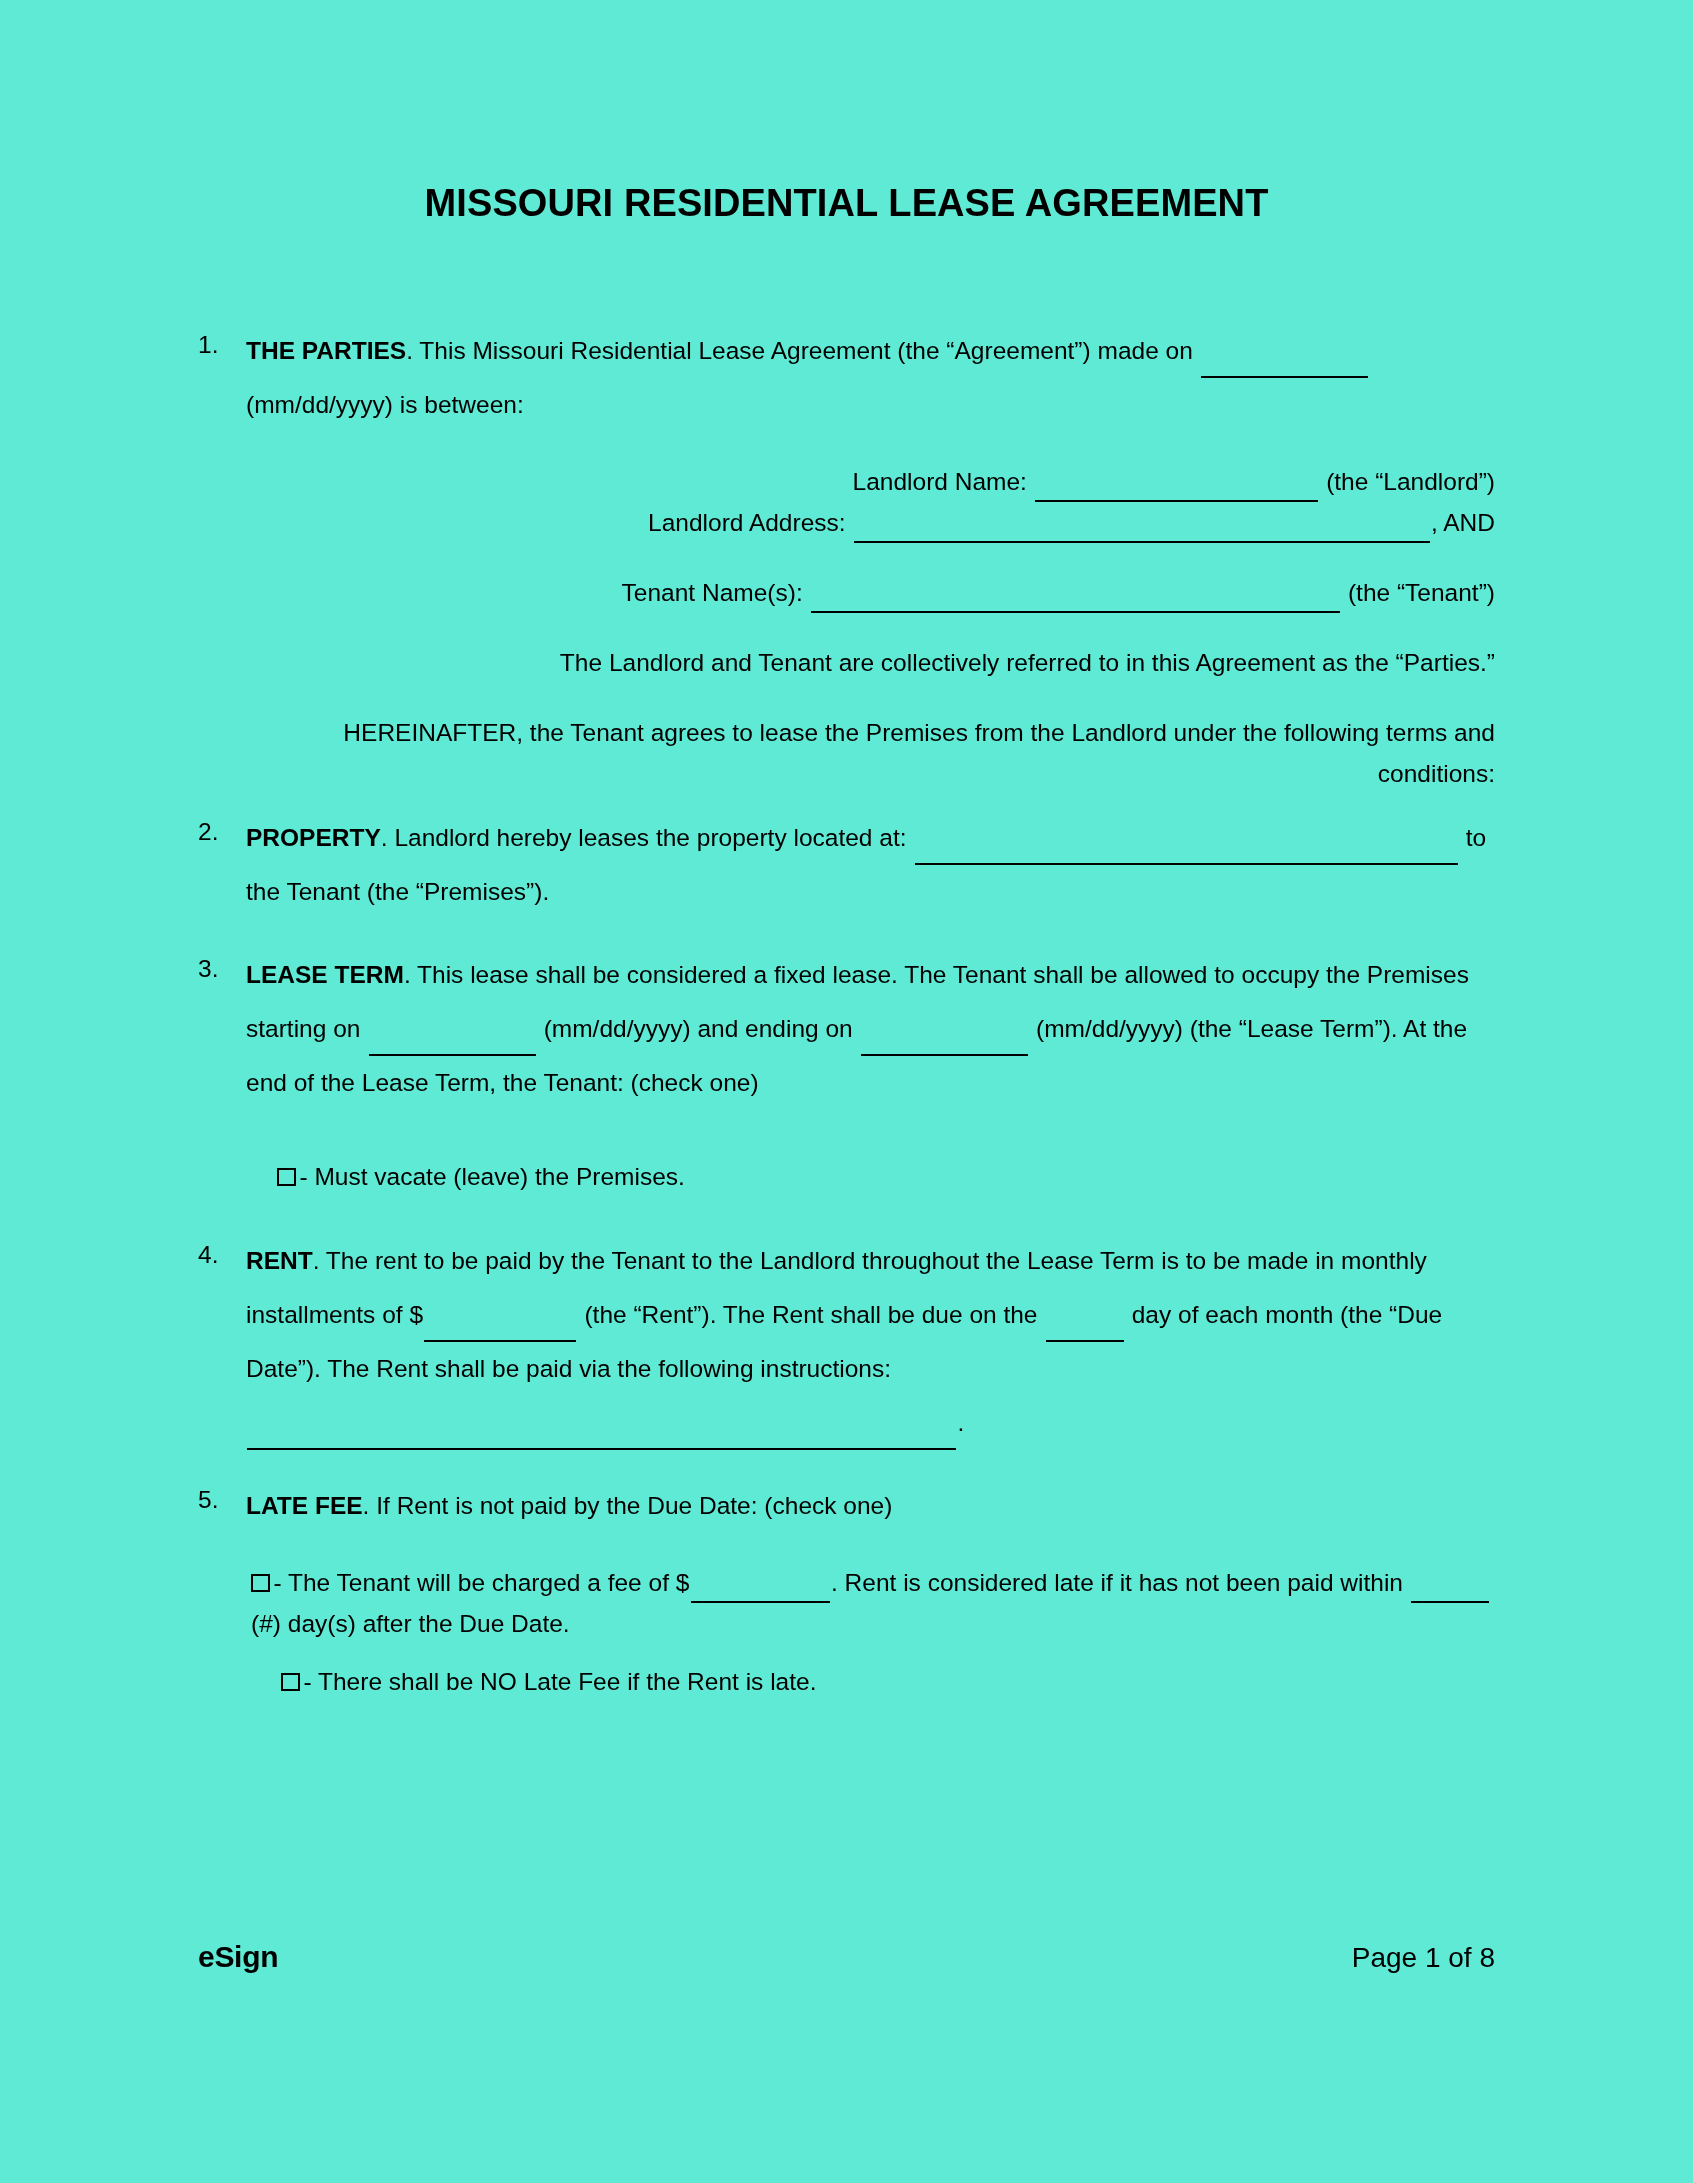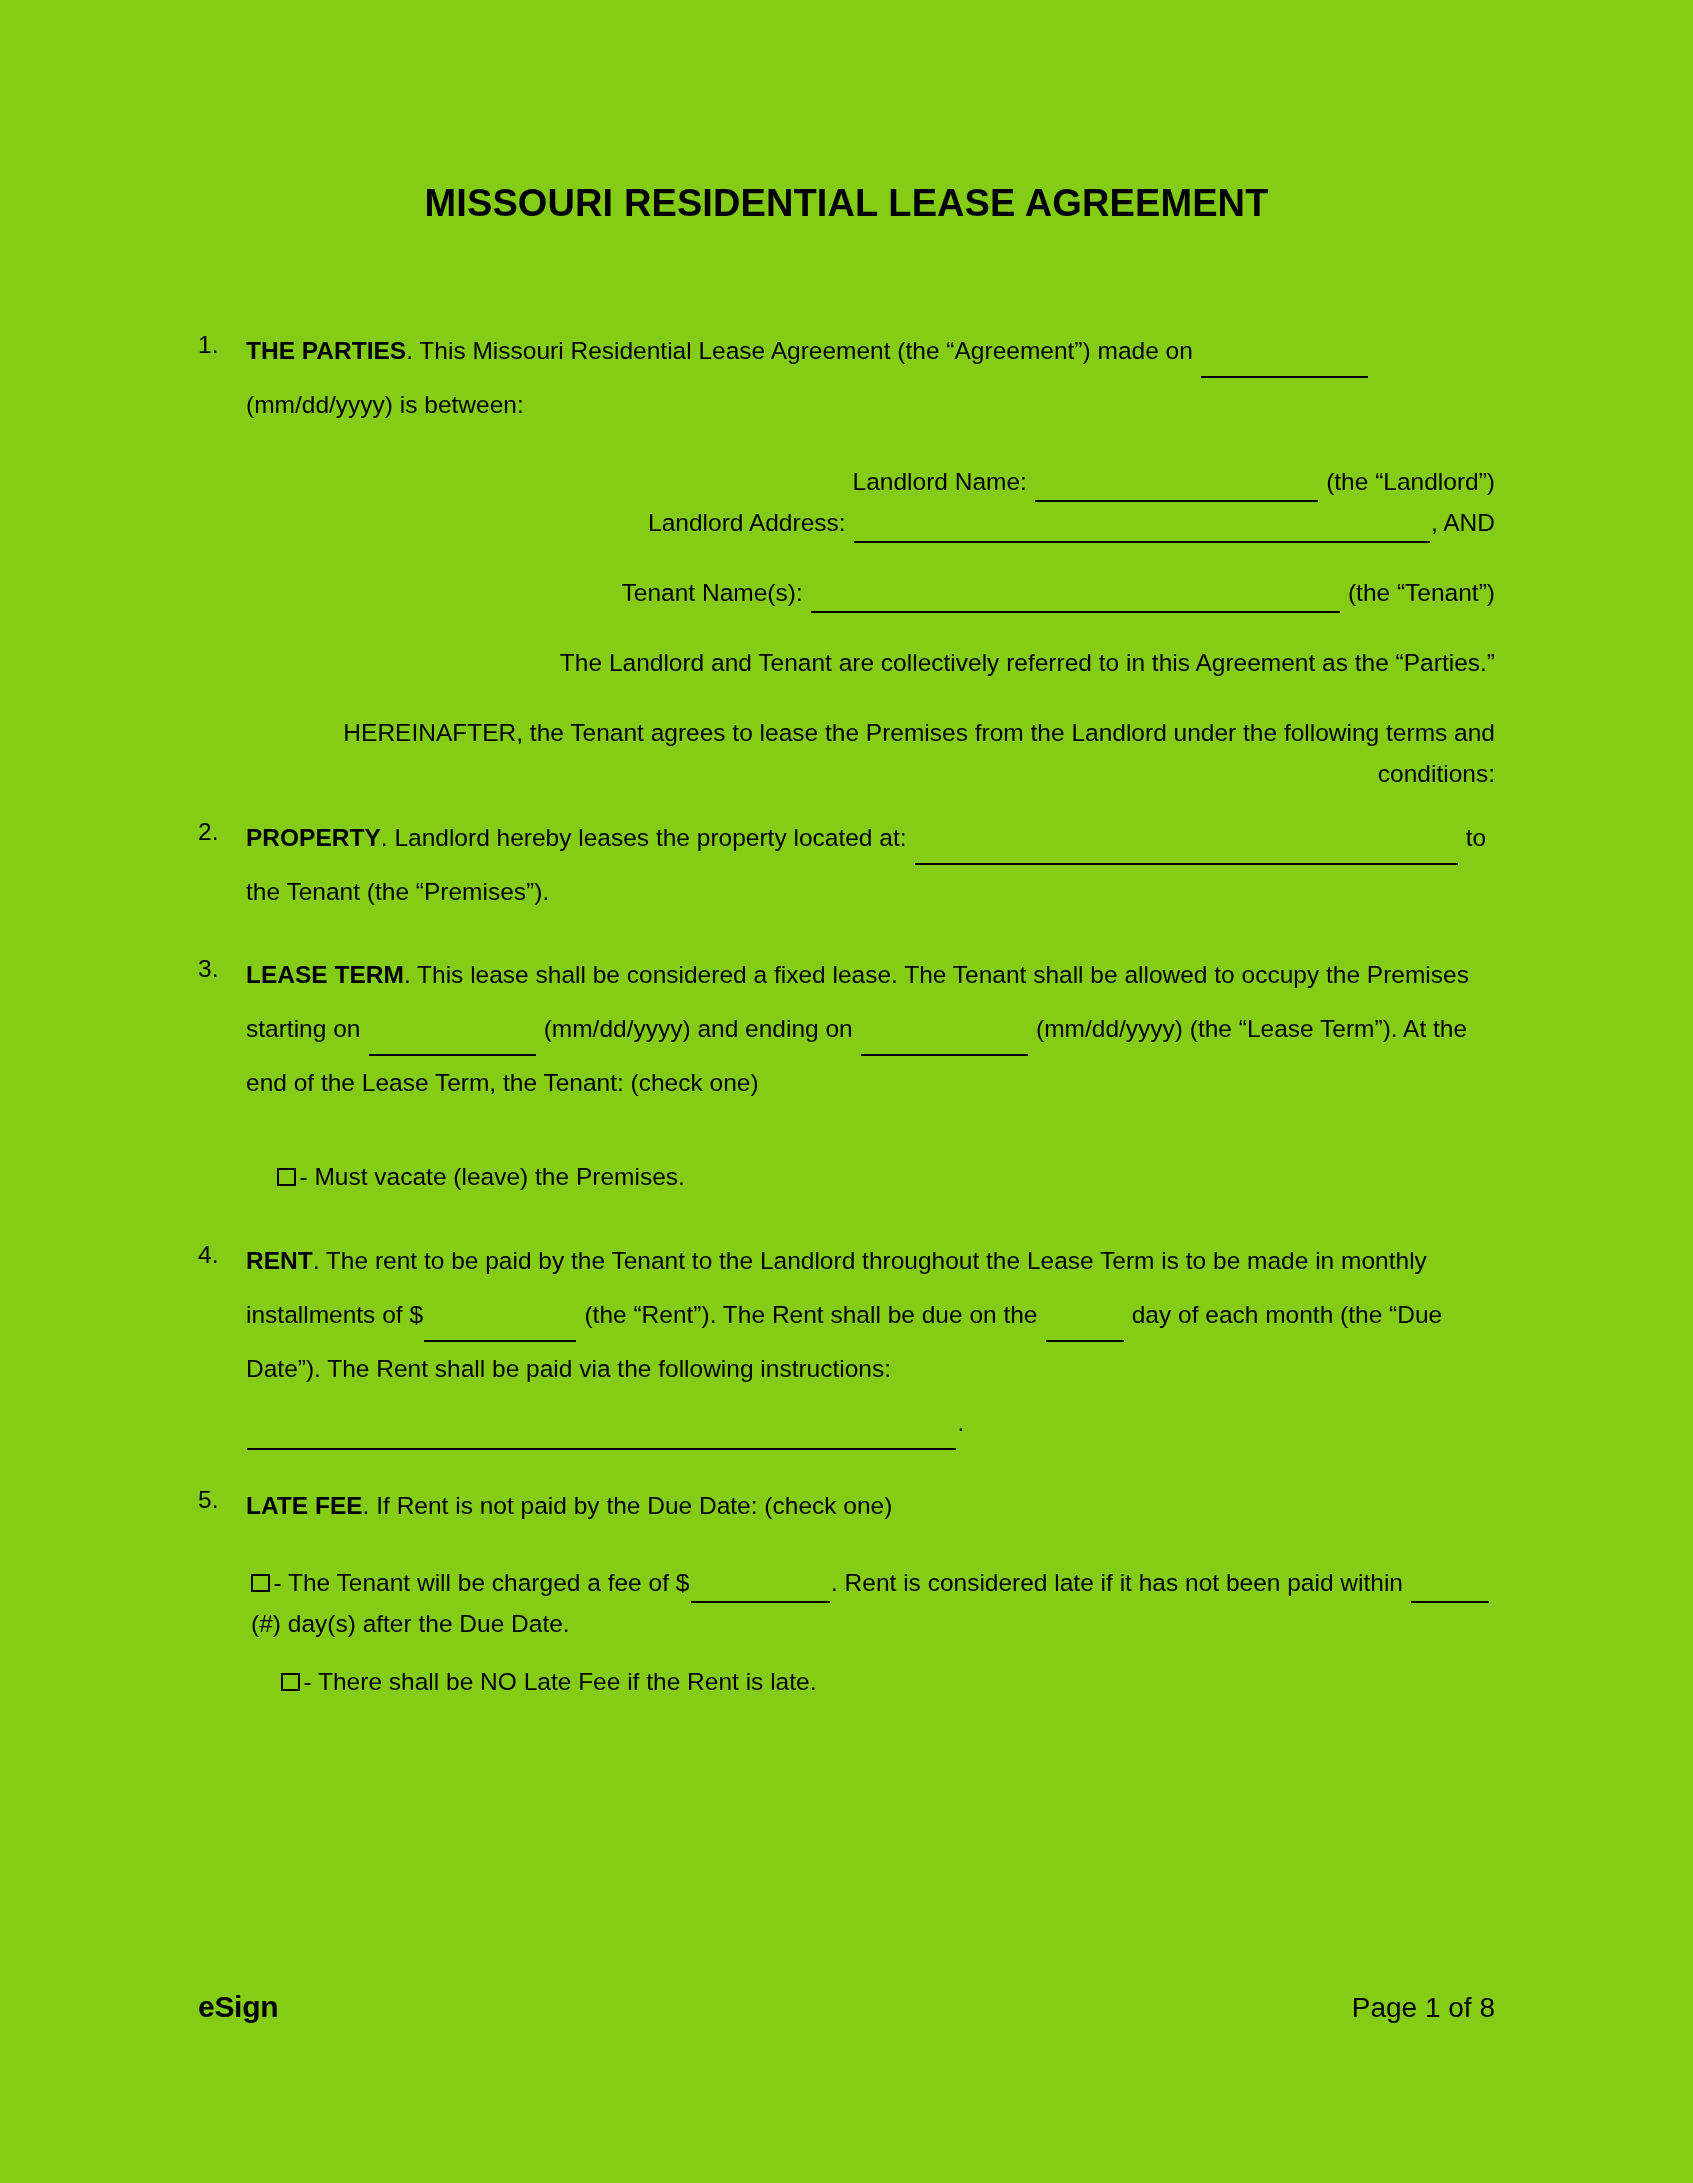--- a/index.html
+++ b/index.html
@@ -4,21 +4,21 @@
 <style>
   html, body {
     margin: 0;
     padding: 0;
     background: #ffffff;
   }
   .page {
     position: relative;
     width: 1693px;
     height: 2183px;
-    background: #84cc16;
+    background: #5eead4;
     font-family: "Liberation Sans", sans-serif;
     color: #000000;
     box-sizing: border-box;
     overflow: hidden;
   }
   .doc-title {
     position: absolute;
     left: 0;
     right: 0;
     top: 182px;
@@ -94,21 +94,21 @@
     border: 2.6px solid #000;
     box-sizing: border-box;
     vertical-align: -1.3px;
     margin-right: 4px;
   }
 
   .footer {
     position: absolute;
     left: 198px;
     right: 198px;
-    top: 1990px;
+    top: 1940px;
     display: flex;
     justify-content: space-between;
     align-items: baseline;
     font-size: 24.5px;
   }
   .brand {
     font-size: 30px;
     font-weight: bold;
     letter-spacing: -0.3px;
   }

